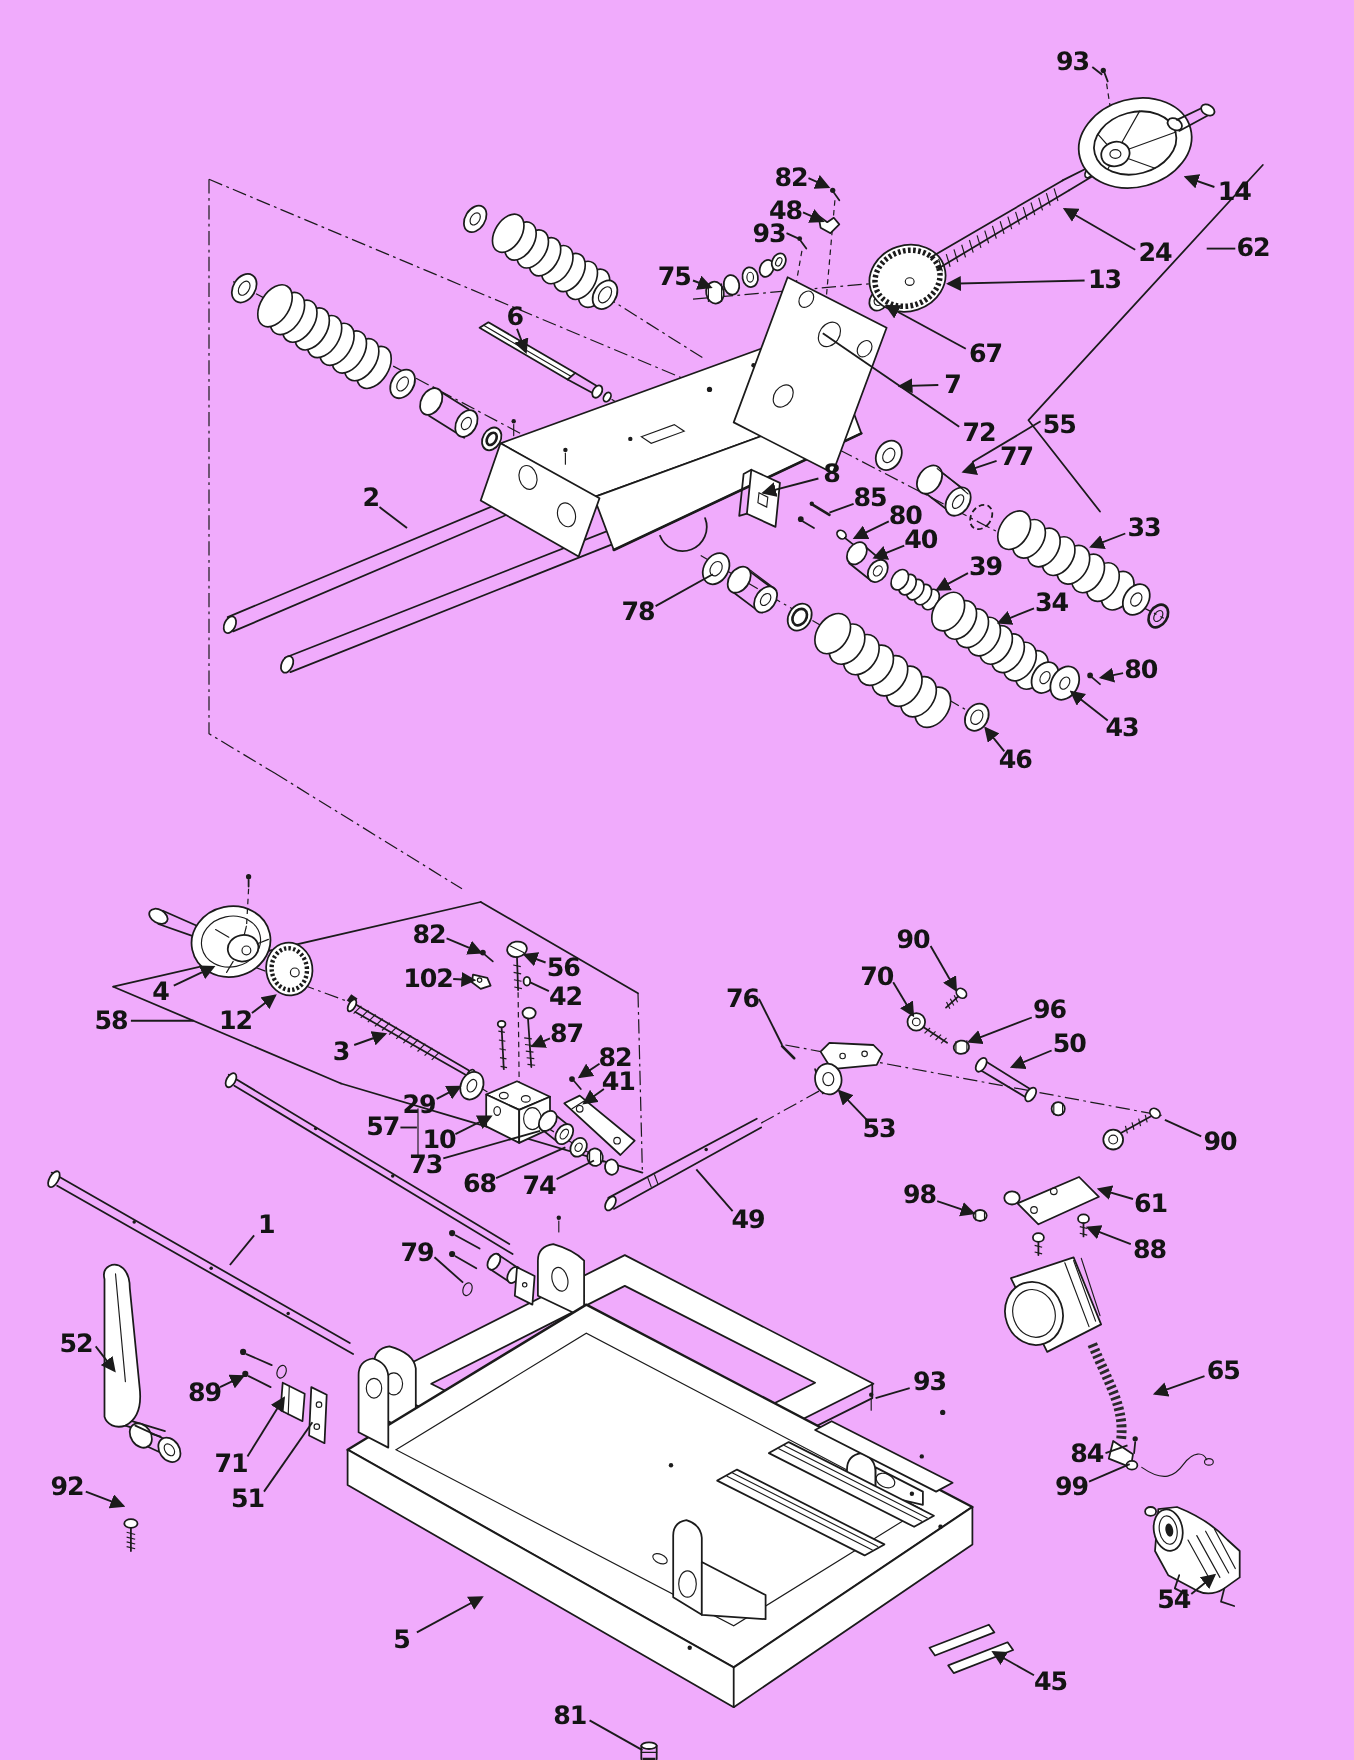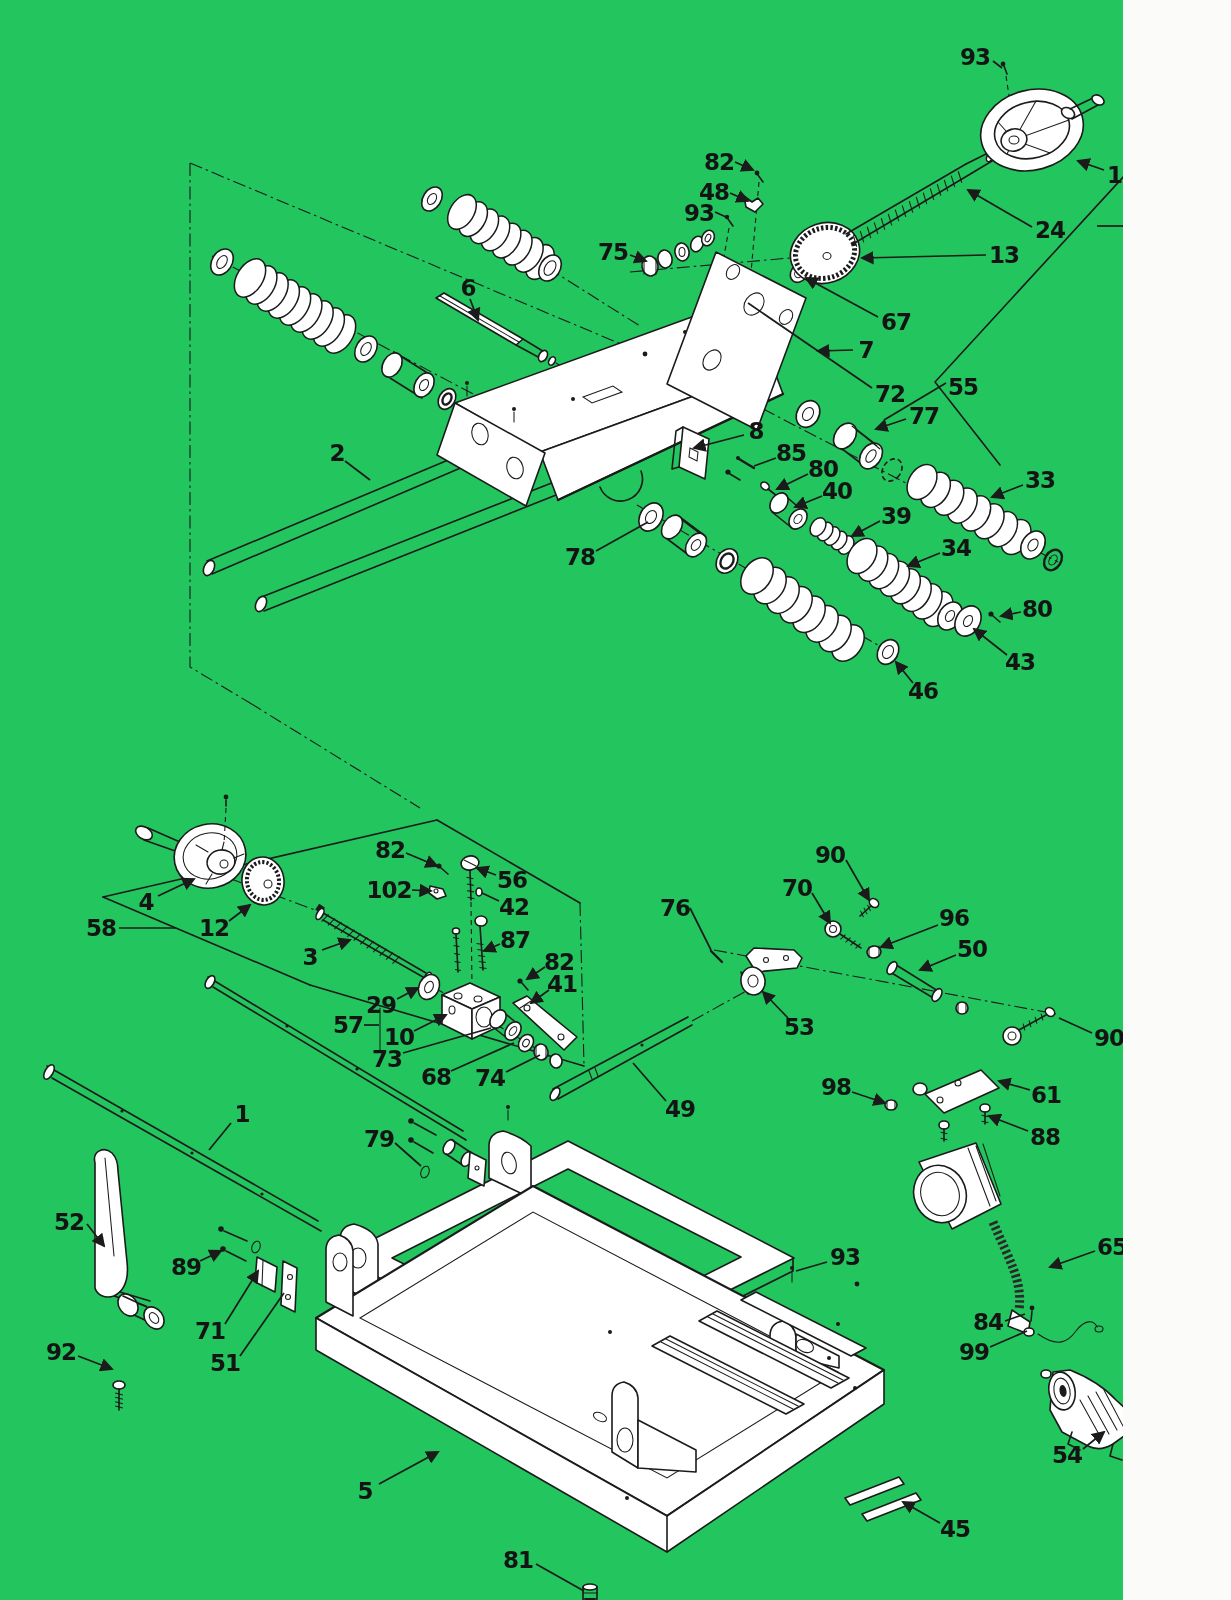--- a/index.html
+++ b/index.html
@@ -1,16 +1,16 @@
 <!DOCTYPE html>
 <html><head>
 <meta charset="utf-8">
 <style>
   html,body{margin:0;padding:0;background:#fbfbf9;}
-  .stage{position:relative;width:1123px;height:1600px;background:#22c55e;overflow:hidden;}
+  .stage{position:relative;width:1231px;height:1600px;background:#f0abfc;overflow:hidden;}
   svg{display:block}
   .ln{fill:none;stroke:#1b1b1b;stroke-width:1.6;stroke-lin ecap:round;stroke-linejoin:round;}
   .ln{stroke-linecap:round;}
   .ln2{fill:none;stroke:#1b1b1b;stroke-width:2.4;stroke-linecap:round;stroke-linejoin:round;}
   .thin{fill:none;stroke:#1b1b1b;stroke-width:1.05;stroke-linecap:round;}
   .wh{fill:#ffffff;stroke:#1b1b1b;stroke-width:1.6;stroke-linejoin:round;}
   .whthick{fill:#ffffff;stroke:#1b1b1b;stroke-width:2.2;stroke-linejoin:round;}
   .dk{fill:#1b1b1b;stroke:none;}
   .dashdot{fill:none;stroke:#1b1b1b;stroke-width:1.1;stroke-dasharray:13 4 2.5 4;}
   .dash{fill:none;stroke:#1b1b1b;stroke-width:1.1;stroke-dasharray:5 4;}

